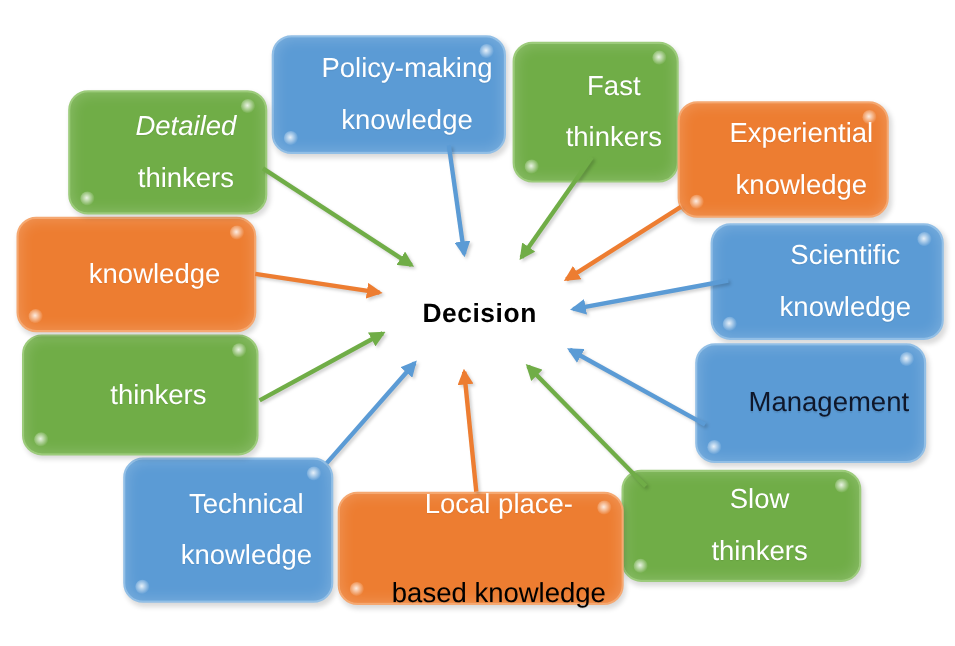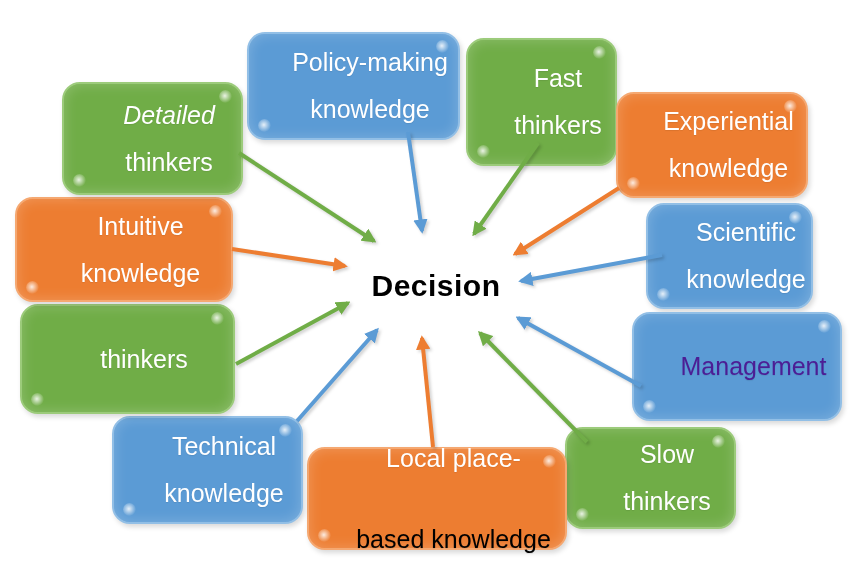--- a/index.html
+++ b/index.html
@@ -47,21 +47,21 @@
     width: 13px; height: 13px;
     border-radius: 50%;
     background: radial-gradient(circle at 45% 45%, rgba(255,255,255,0.85), rgba(255,255,255,0) 72%);
   }
   .gloss.tr { top: 6px; right: 9px; }
   .gloss.bl { bottom: 6px; left: 9px; }
   .center-label {
     position: absolute;
     transform: translate(-50%, -50%);
     font-weight: bold;
-    font-size: 30px;
+    font-size: 24px;
     letter-spacing: 0.5px;
     white-space: nowrap;
     z-index: 1;
   }
 </style>
 </head>
 <body>
 
 <div class="stage">
   <svg class="arrow-layer" viewBox="0 0 868 587" xmlns="http://www.w3.org/2000/svg">
@@ -100,56 +100,55 @@
       <div class="line" style="color: rgb(255, 255, 255);">thinkers</div>
       <span class="gloss tr"></span>
       <span class="gloss bl"></span>
     </div>
     <div class="node" style="left: 616px; top: 92px; width: 192px; height: 106px; background: rgb(237, 125, 49); border-color: rgb(245, 168, 113);">
       <div class="line" style="color: rgb(255, 255, 255);">Experiential</div>
       <div class="line" style="color: rgb(255, 255, 255);">knowledge</div>
       <span class="gloss tr"></span>
       <span class="gloss bl"></span>
     </div>
-    <div class="node" style="left: 646px; top: 203px; width: 167px; height: 106px; background: rgb(91, 155, 213); border-color: rgb(146, 191, 230);">
+    <div class="node" style="left: 646px; top: 203px; width: 212px; height: 106px; background: rgb(91, 155, 213); border-color: rgb(146, 191, 230);">
       <div class="line" style="color: rgb(255, 255, 255);">Scientific</div>
       <div class="line" style="color: rgb(255, 255, 255);">knowledge</div>
       <span class="gloss tr"></span>
       <span class="gloss bl"></span>
     </div>
     <div class="node" style="left: 632px; top: 312px; width: 210px; height: 109px; background: rgb(91, 155, 213); border-color: rgb(146, 191, 230);">
-      <div class="line" style="color: #4c1d95; text-align: right;">Management</div>
+      <div class="line" style="color: #0f172a; text-align: right;">Management</div>
       <span class="gloss tr"></span>
       <span class="gloss bl"></span>
     </div>
-    <div class="node" style="left: 565px; top: 427px; width: 171px; height: 102px; background: rgb(112, 173, 71); border-color: rgb(156, 203, 123);">
+    <div class="node" style="left: 565px; top: 427px; width: 218px; height: 102px; background: rgb(112, 173, 71); border-color: rgb(156, 203, 123);">
       <div class="line" style="color: rgb(255, 255, 255);">Slow</div>
       <div class="line" style="color: rgb(255, 255, 255);">thinkers</div>
       <span class="gloss tr"></span>
       <span class="gloss bl"></span>
     </div>
     <div class="node" style="left: 307px; top: 447px; width: 260px; height: 103px; background: rgb(237, 125, 49); border-color: rgb(245, 168, 113); gap: 34px;">
       <div class="line" style="color: rgb(255, 255, 255);">Local place-</div>
       <div class="line" style="color: #000000;">based knowledge</div>
       <span class="gloss tr"></span>
       <span class="gloss bl"></span>
     </div>
-    <div class="node" style="left: 112px; top: 416px; width: 191px; height: 108px; background: rgb(91, 155, 213); border-color: rgb(146, 191, 230);">
+    <div class="node" style="left: 112px; top: 416px; width: 191px; height: 132px; background: rgb(91, 155, 213); border-color: rgb(146, 191, 230);">
       <div class="line" style="color: rgb(255, 255, 255);">Technical</div>
       <div class="line" style="color: rgb(255, 255, 255);">knowledge</div>
       <span class="gloss tr"></span>
       <span class="gloss bl"></span>
     </div>
     <div class="node" style="left: 20px; top: 304px; width: 215px; height: 110px; background: rgb(112, 173, 71); border-color: rgb(156, 203, 123);">
       <div class="line" style="color: rgb(255, 255, 255);">thinkers</div>
       <span class="gloss tr"></span>
       <span class="gloss bl"></span>
     </div>
     <div class="node" style="left: 15px; top: 197px; width: 218px; height: 105px; background: rgb(237, 125, 49); border-color: rgb(245, 168, 113);">
-      <div class="line" style="color: rgb(255, 255, 255);">Intuitive</div>
       <div class="line" style="color: rgb(255, 255, 255);">knowledge</div>
       <span class="gloss tr"></span>
       <span class="gloss bl"></span>
     </div>
     <div class="node" style="left: 62px; top: 82px; width: 181px; height: 113px; background: rgb(112, 173, 71); border-color: rgb(156, 203, 123);">
       <div class="line" style="color: rgb(255, 255, 255); font-style: italic;">Detailed</div>
       <div class="line" style="color: rgb(255, 255, 255);">thinkers</div>
       <span class="gloss tr"></span>
       <span class="gloss bl"></span>
     </div>

